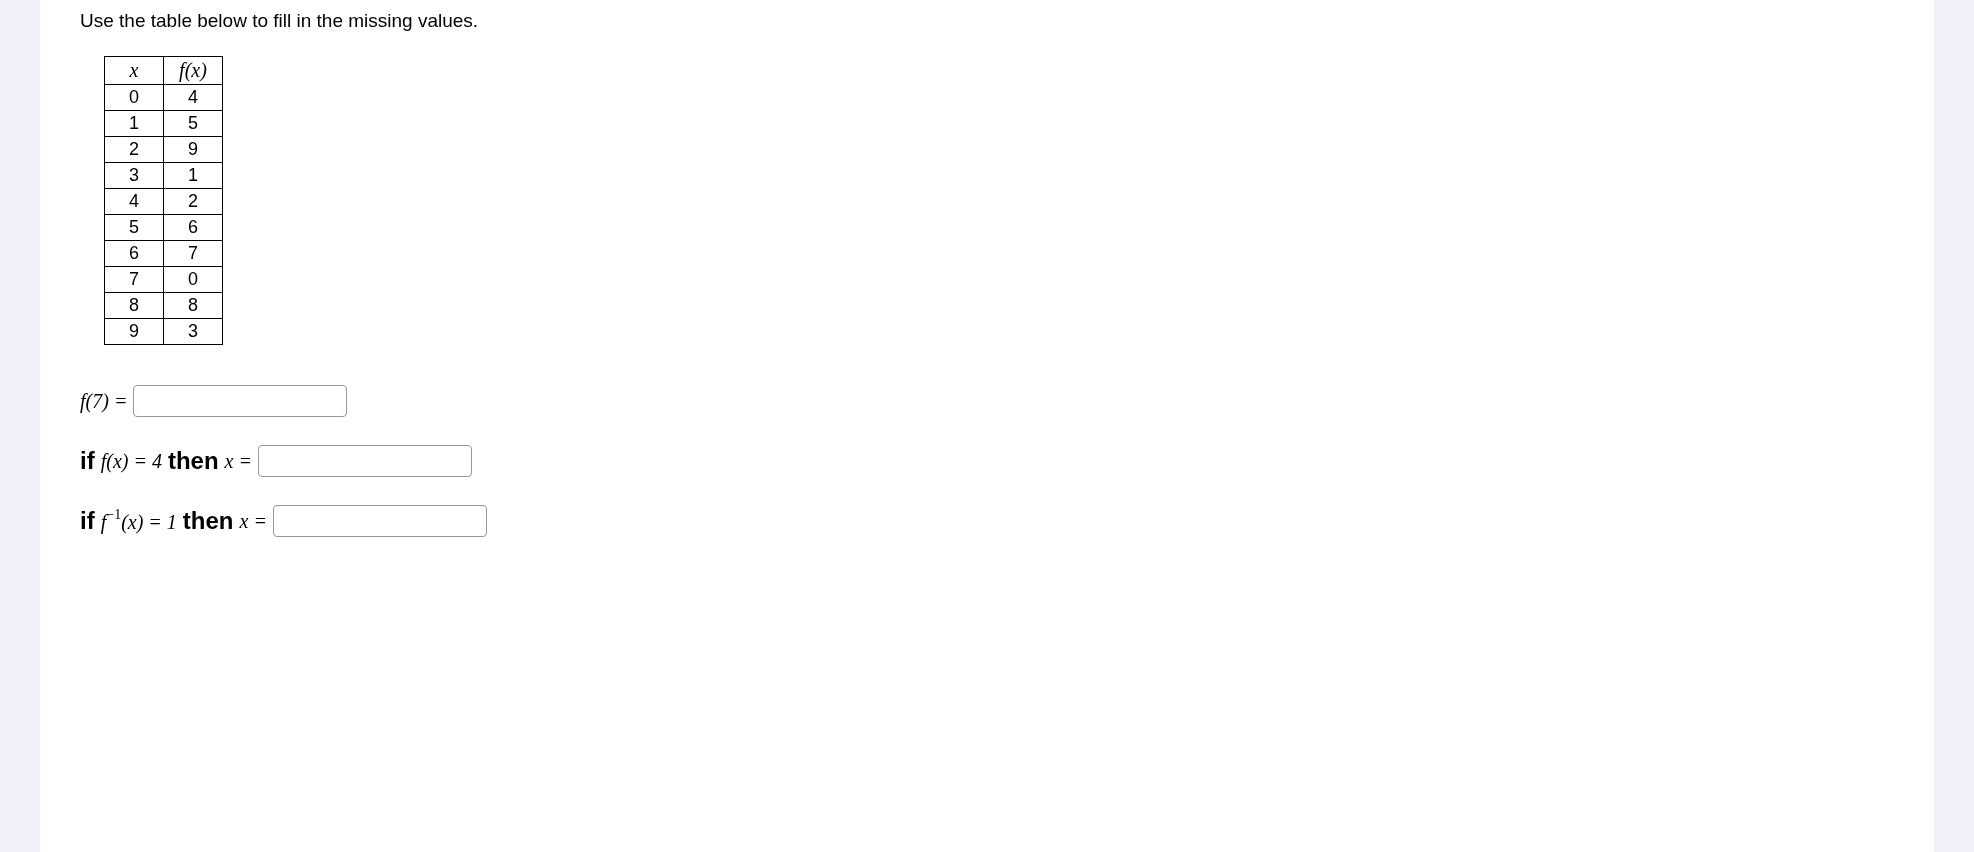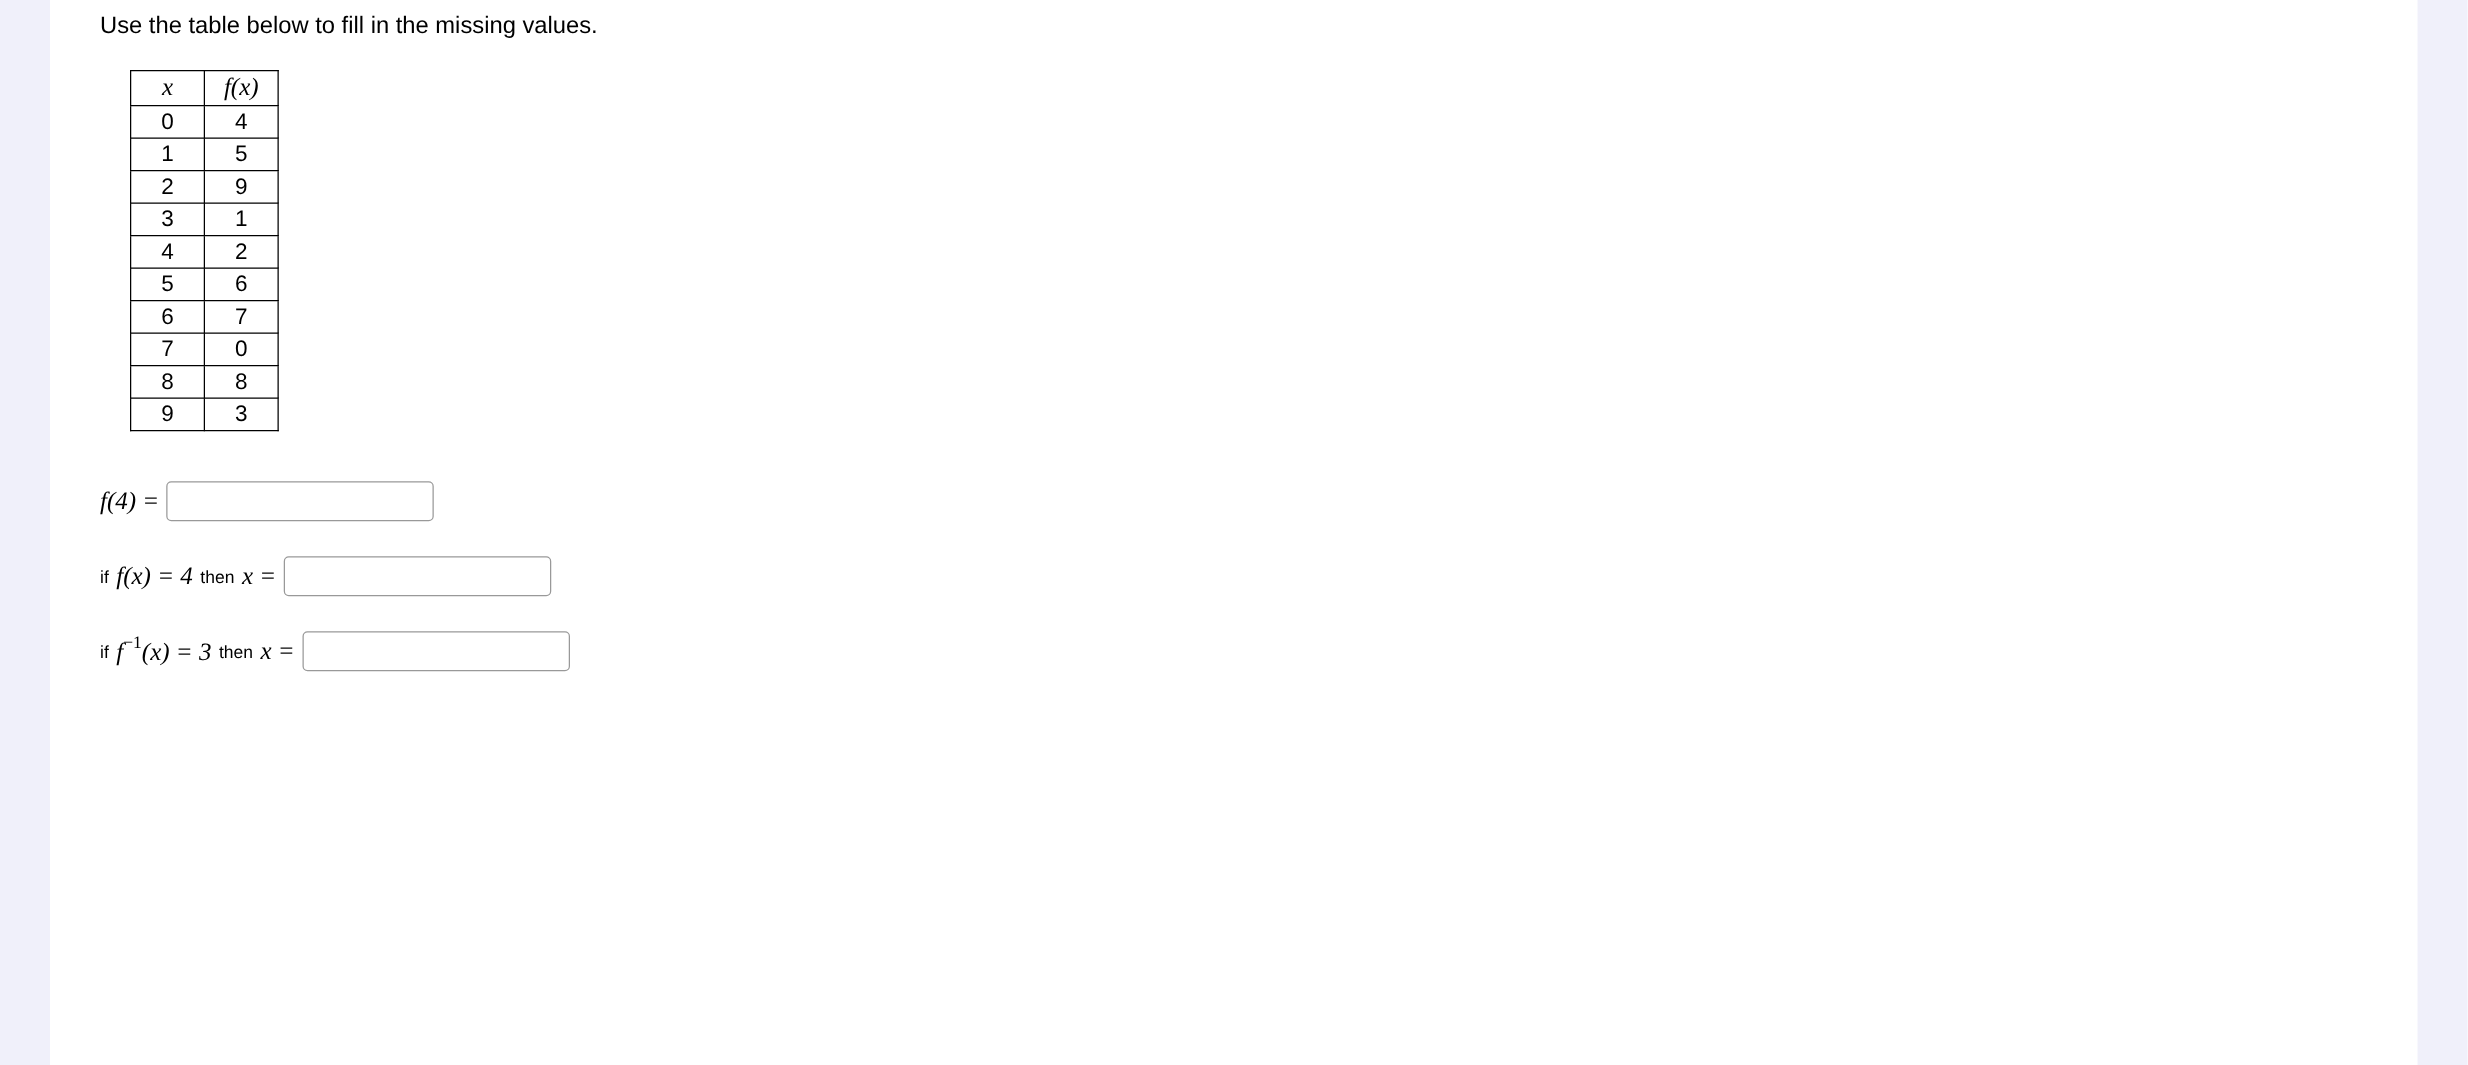--- a/index.html
+++ b/index.html
@@ -42,21 +42,22 @@
   .qrow {
     margin: 28px 0;
     font-family: "Times New Roman", serif;
     font-size: 20px;
     display: flex;
     align-items: center;
     gap: 6px;
   }
   .qrow .textpart {
     font-family: "Trebuchet MS", "Lucida Sans Unicode", Arial, sans-serif;
-    font-size: 14px;
+    font-size: 24px;
+    font-weight: bold;
   }
   .mi { font-style: italic; }
   .sup {
     font-size: 0.7em;
     vertical-align: super;
     position: relative;
     top: -2px;
   }
   input.ans {
     width: 200px;
@@ -117,36 +118,36 @@
           <td>8</td>
         </tr>
     <tr>
           <td>9</td>
           <td>3</td>
         </tr>
   </tbody>
     </table>
 
   <div class="qrow">
-    <span class="mi">f(4) =</span>
+    <span class="mi">f(7) =</span>
     <input class="ans" type="text" value="" style="">
   </div>
 
   <div class="qrow">
     <span class="textpart">if </span>
     <span class="mi">f(x) = 4</span>
     <span class="textpart"> then </span>
     <span class="mi">x =</span>
     <input class="ans" type="text" value="" style="">
   </div>
 
 
   <div class="qrow">
     <span class="textpart">if </span>
     <span>
-      <span class="mi">f</span><span class="sup">−1</span><span class="mi">(x) = 3</span>
+      <span class="mi">f</span><span class="sup">−1</span><span class="mi">(x) = 1</span>
     </span>
     <span class="textpart"> then </span>
     <span class="mi">x =</span>
     <input class="ans" type="text" value="" style="">
   </div>
 
 </div>
 
 </body></html>

